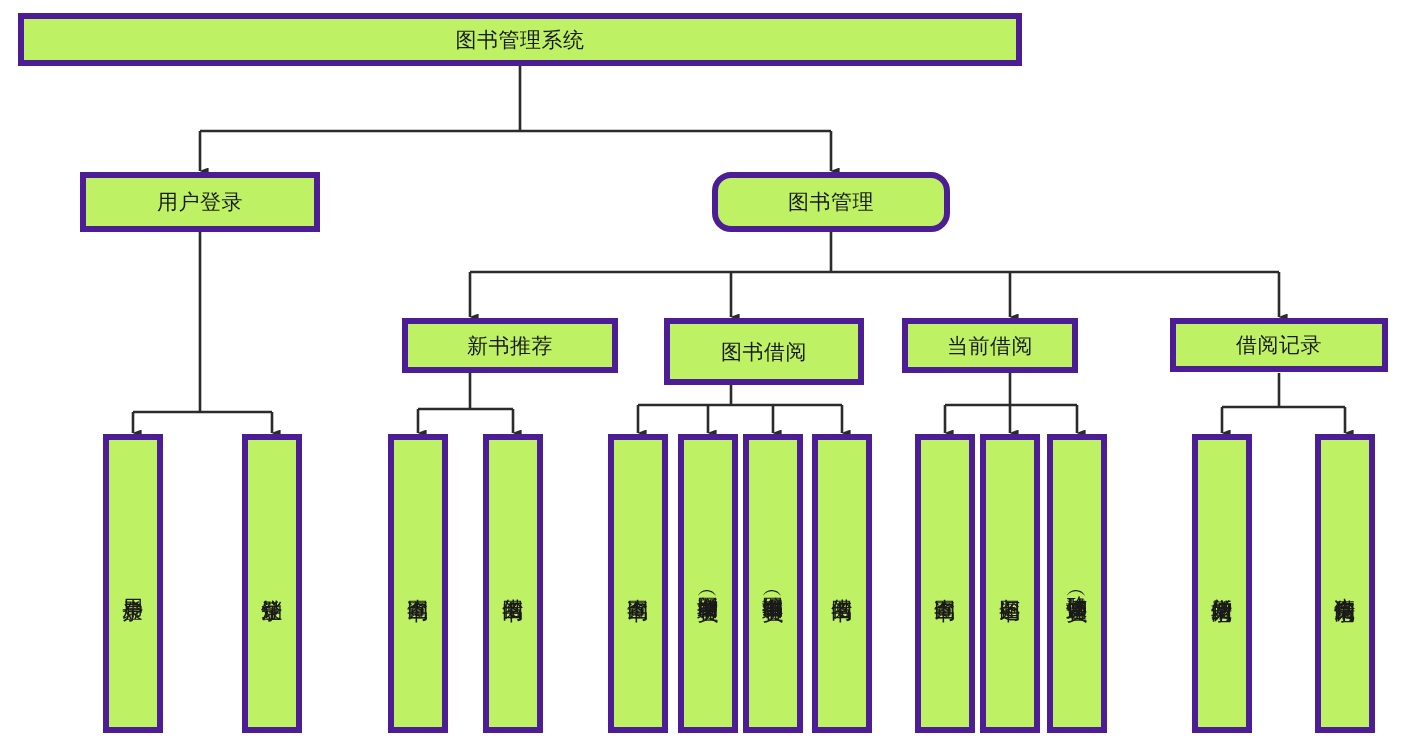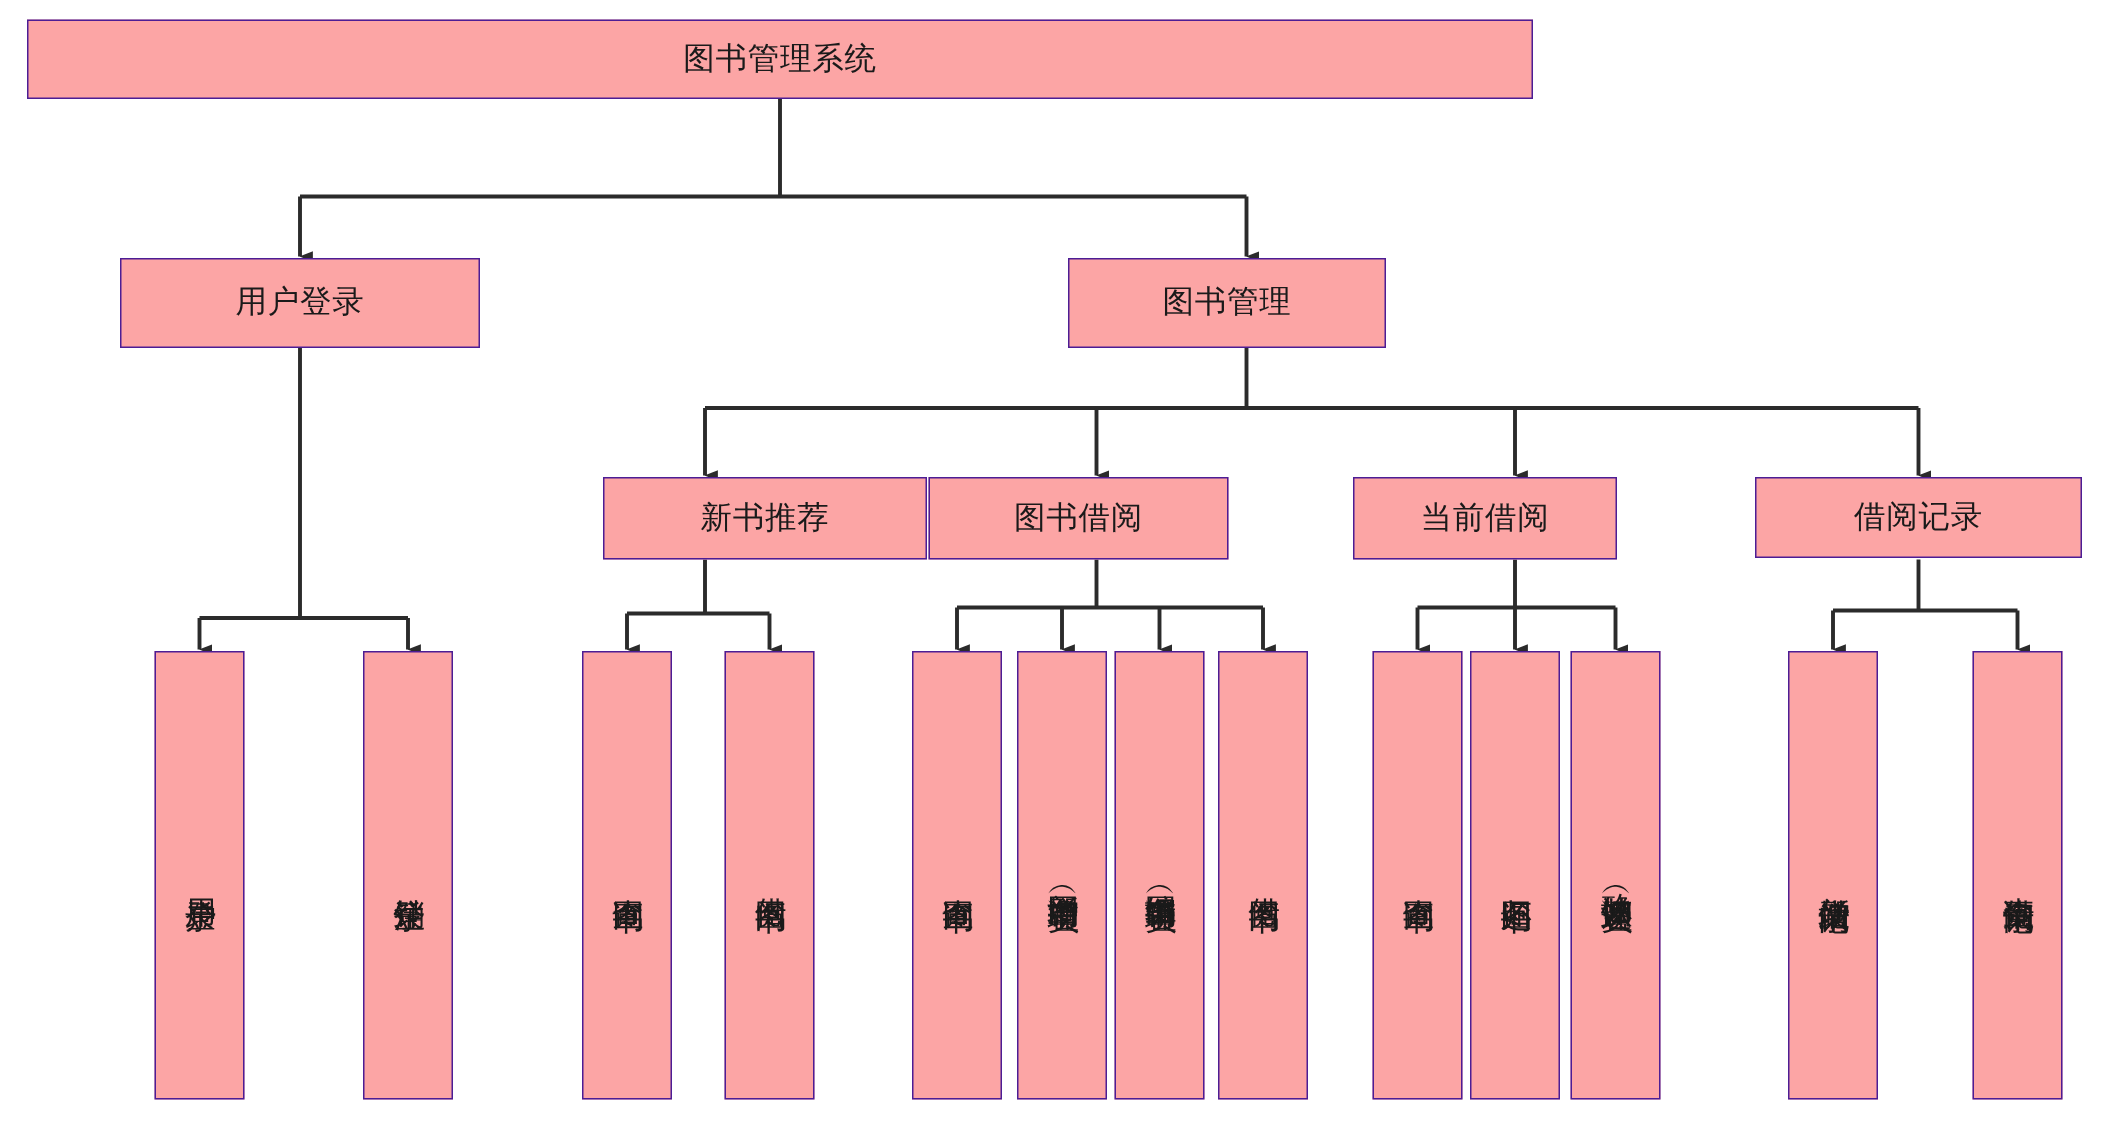--- a/index.html
+++ b/index.html
@@ -17,22 +17,22 @@
   #diagram-root {
     position: absolute;
     left: 0;
     top: 0;
     width: 1405px;
     height: 747px;
   }
   .node-box {
     position: absolute;
     box-sizing: border-box;
-    border: 1px solid #4c1d95;
-    background: #fca5a5;
+    border: 6px solid #4c1d95;
+    background: #bef264;
     display: flex;
     align-items: center;
     justify-content: center;
   }
   .node-box.horizontal {
     flex-direction: row;
   }
   .node-label-h {
     font-size: 21px;
     line-height: 1.1;
@@ -117,27 +117,27 @@
       <line x1="1222" y1="407" x2="1222" y2="433" stroke="#2b2b2b" stroke-width="2.6" marker-end="url(#arrowhead)"></line>
       <line x1="1345" y1="407" x2="1345" y2="433" stroke="#2b2b2b" stroke-width="2.6" marker-end="url(#arrowhead)"></line>
     </svg>
   <div id="nodes-layer">
       <div class="node-box horizontal" style="left: 18px; top: 13px; width: 1004px; height: 53px;">
         <span class="node-label-h">图书管理系统</span>
       </div>
       <div class="node-box horizontal" style="left: 80px; top: 172px; width: 240px; height: 60px;">
         <span class="node-label-h">用户登录</span>
       </div>
-      <div class="node-box horizontal" style="left: 712px; top: 172px; width: 212px; height: 60px;">
+      <div class="node-box horizontal" style="left: 712px; top: 172px; width: 238px; height: 60px; border-radius: 19px;">
         <span class="node-label-h">图书管理</span>
       </div>
       <div class="node-box horizontal" style="left: 362px; top: 318px; width: 216px; height: 55px; margin-left: 40px;">
         <span class="node-label-h">新书推荐</span>
       </div>
-      <div class="node-box horizontal" style="left: 619px; top: 318px; width: 200px; height: 55px;">
+      <div class="node-box horizontal" style="left: 664px; top: 318px; width: 200px; height: 67px;">
         <span class="node-label-h">图书借阅</span>
       </div>
       <div class="node-box horizontal" style="left: 902px; top: 318px; width: 176px; height: 55px;">
         <span class="node-label-h">当前借阅</span>
       </div>
       <div class="node-box horizontal" style="left: 1170px; top: 318px; width: 218px; height: 54px;">
         <span class="node-label-h">借阅记录</span>
       </div>
       <div class="node-box vertical" style="left: 103px; top: 434px; width: 60px; height: 299px;">
         <span class="node-label-v">用户登录</span>

